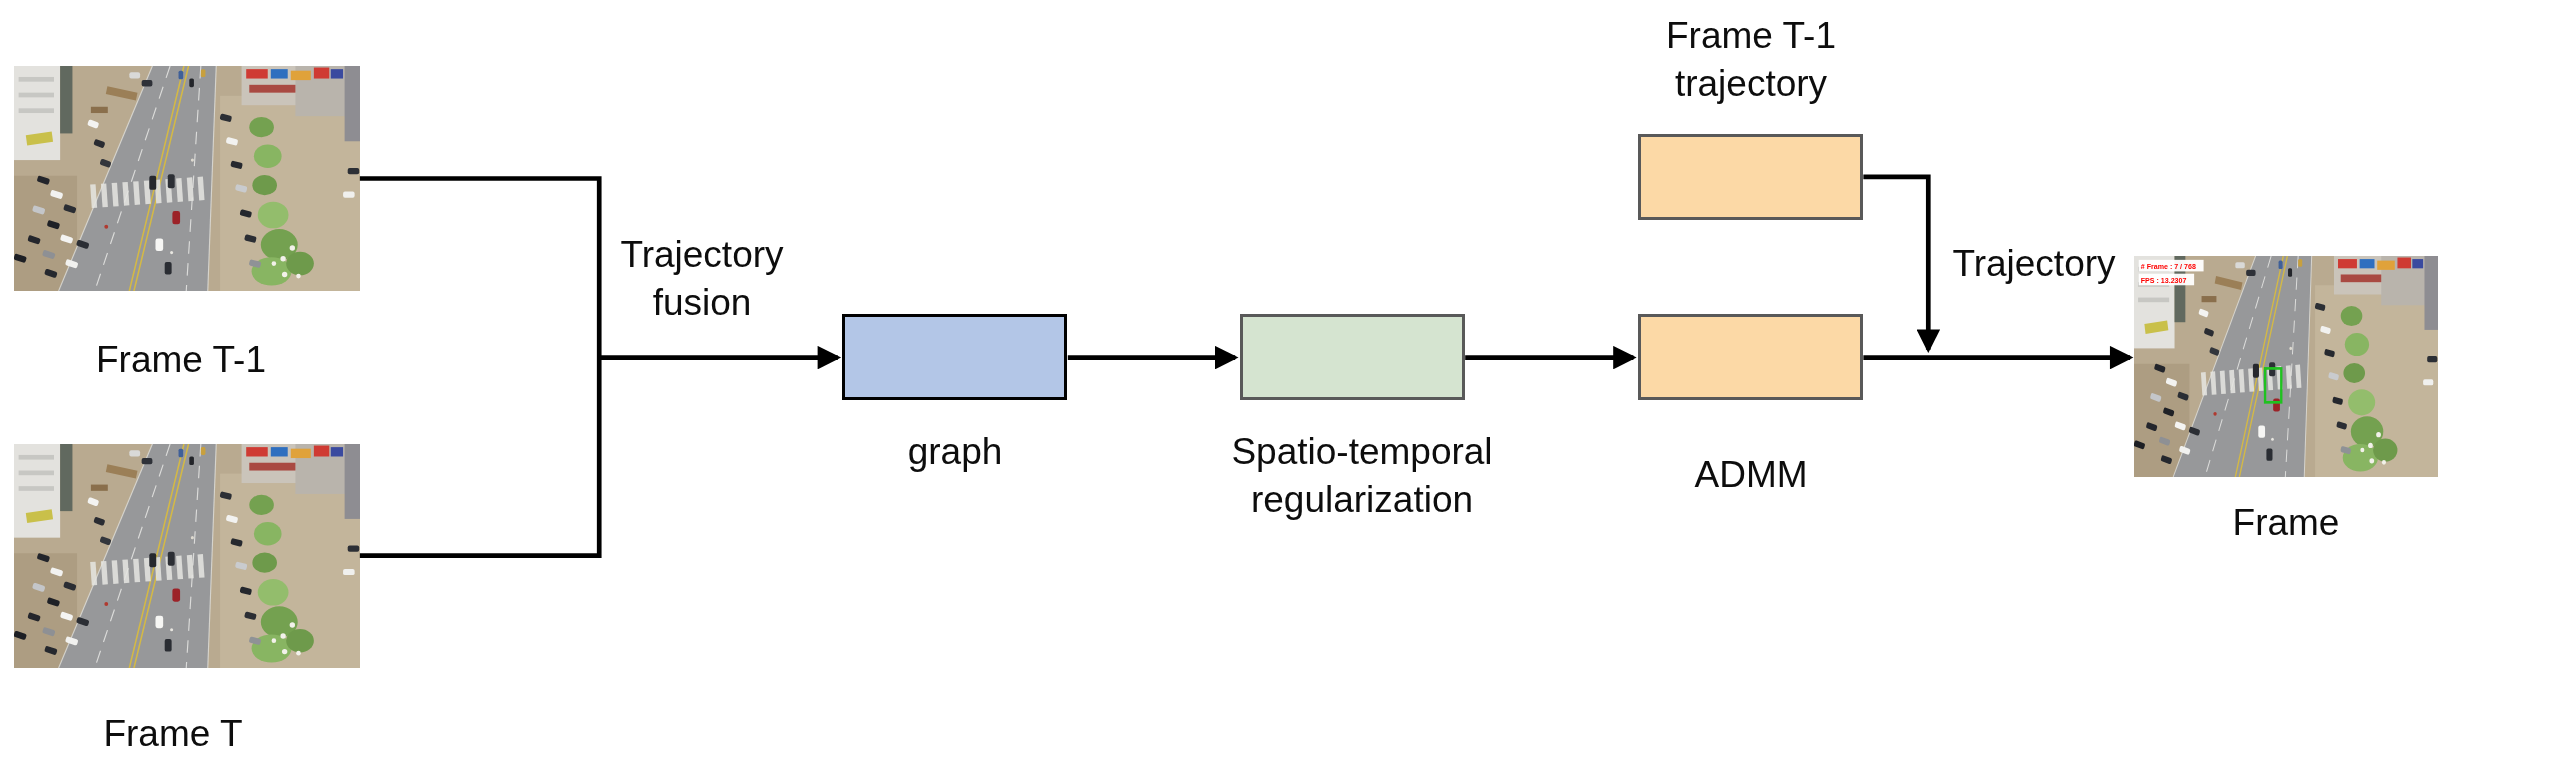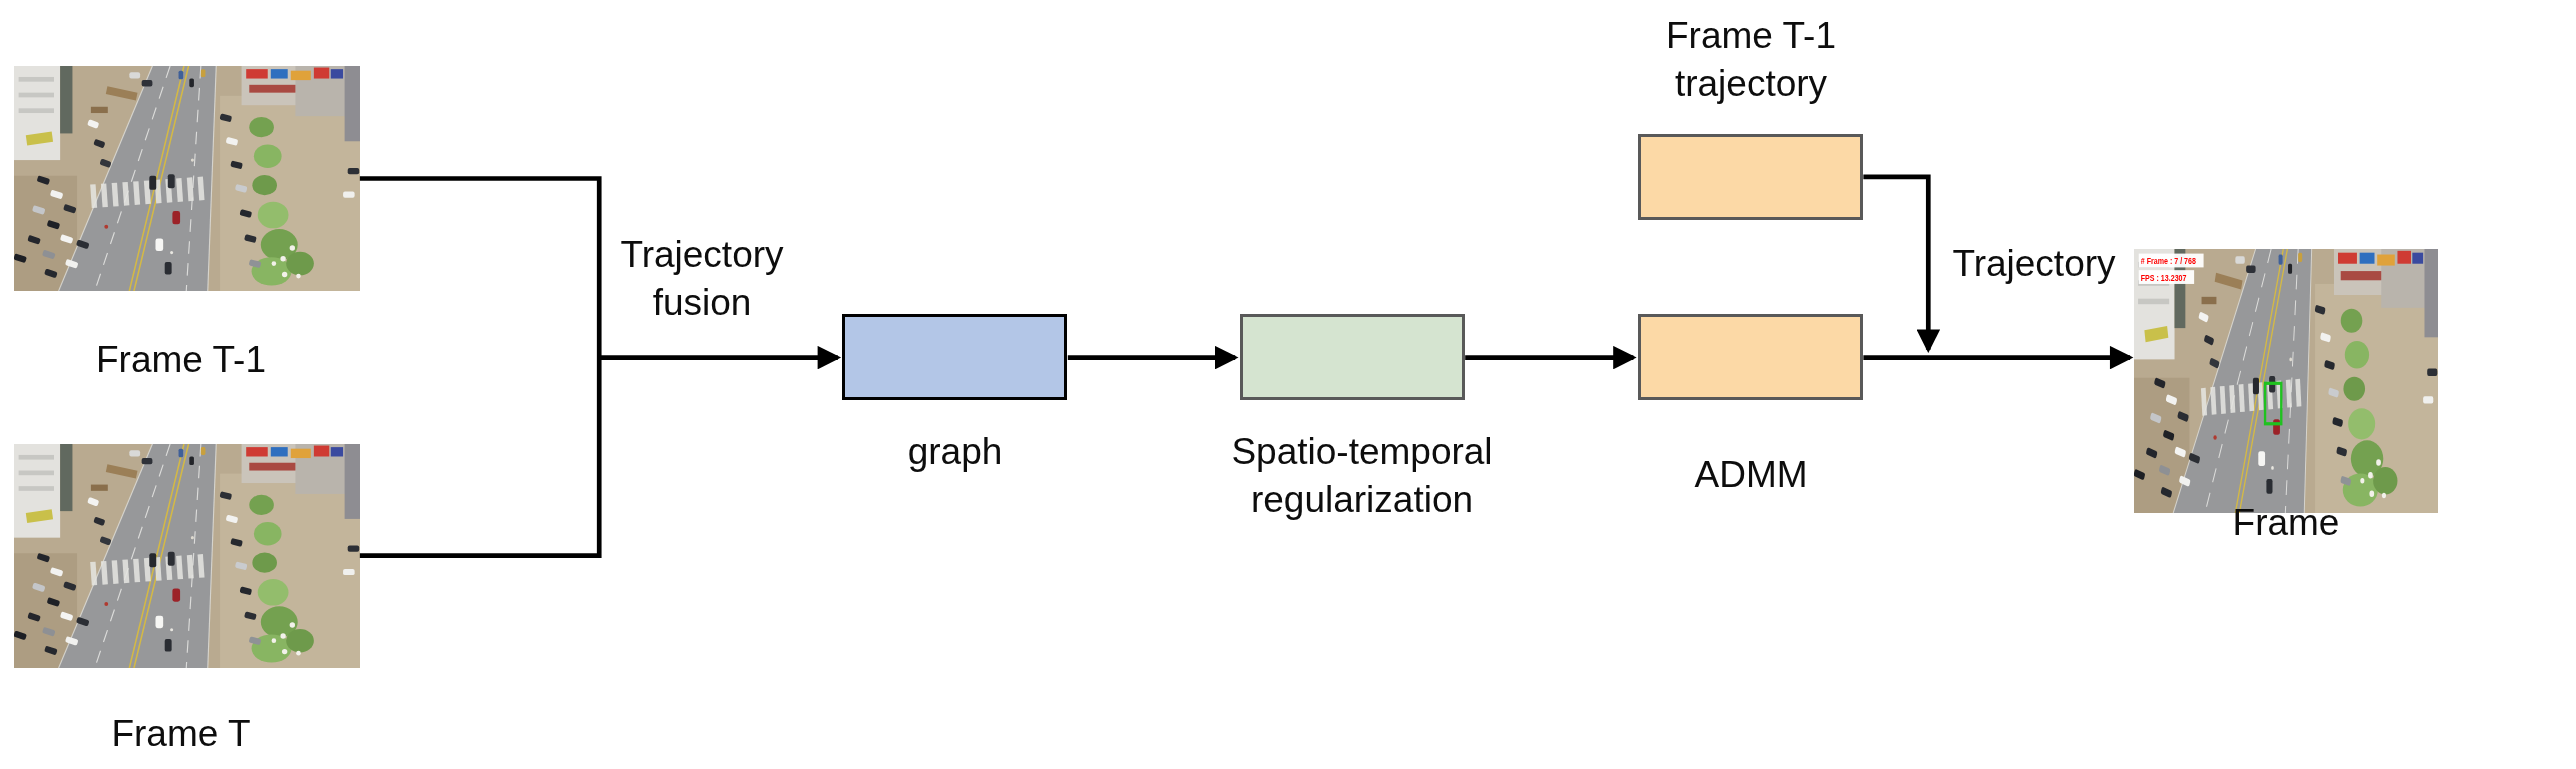--- a/index.html
+++ b/index.html
@@ -154,21 +154,21 @@
       <use href="#scene"></use>
     </svg>
   </figure>
   <div class="lbl" style="left:181px;top:336px">Frame T-1</div>
 
   <figure class="photo" style="left:14px;top:444px;width:346px;height:224px">
     <svg viewBox="0 0 450 287" preserveAspectRatio="none">
       <use href="#scene"></use>
     </svg>
   </figure>
-  <div class="lbl" style="left:181px;top:710px">Frame T</div>
+  <div class="lbl" style="left:173px;top:710px">Frame T</div>
 
   <div class="lbl" style="left:702px;top:231px">
     <span>Trajectory</span>
     <span>fusion</span>
   </div>
 
   <div class="box black-border" style="left: 842px; top: 314px; background-color: rgb(179, 198, 231);"></div>
   <div class="lbl" style="left:955px;top:428px">
     <span>graph</span>
   </div>
@@ -185,21 +185,21 @@
   <div class="box" style="left: 1638px; top: 134px; background-color: rgb(252, 217, 166);"></div>
   <div class="lbl" style="left:1751px;top:11.7px">
     <span>Frame T-1</span>
     <span>trajectory</span>
   </div>
 
   <div class="lbl" style="left:2034px;top:240px">
     <span>Trajectory</span>
   </div>
 
-  <figure class="photo" style="left:2134px;top:249px;width:304px;height:264px">
+  <figure class="photo" style="left:2134px;top:256px;width:304px;height:221px">
     <svg viewBox="0 0 450 287" preserveAspectRatio="none">
       <use href="#scene"></use>
       <rect x="194" y="146" width="24" height="44" fill="none" stroke="#1fc21f" stroke-width="3.5"></rect>
       <g>
         <rect x="7" y="5" width="96" height="15" fill="#ffffff" opacity="0.95"></rect>
         <text x="10" y="16.5" font-size="10.5" font-weight="bold" font-family="Liberation Sans, sans-serif" fill="#fe0000"># Frame : 7 / 768</text>
         <rect x="7" y="23" width="82" height="15" fill="#ffffff" opacity="0.95"></rect>
         <text x="10" y="34.5" font-size="10.5" font-weight="bold" font-family="Liberation Sans, sans-serif" fill="#fe0000">FPS : 13.2307</text>
       </g>
     </svg>

